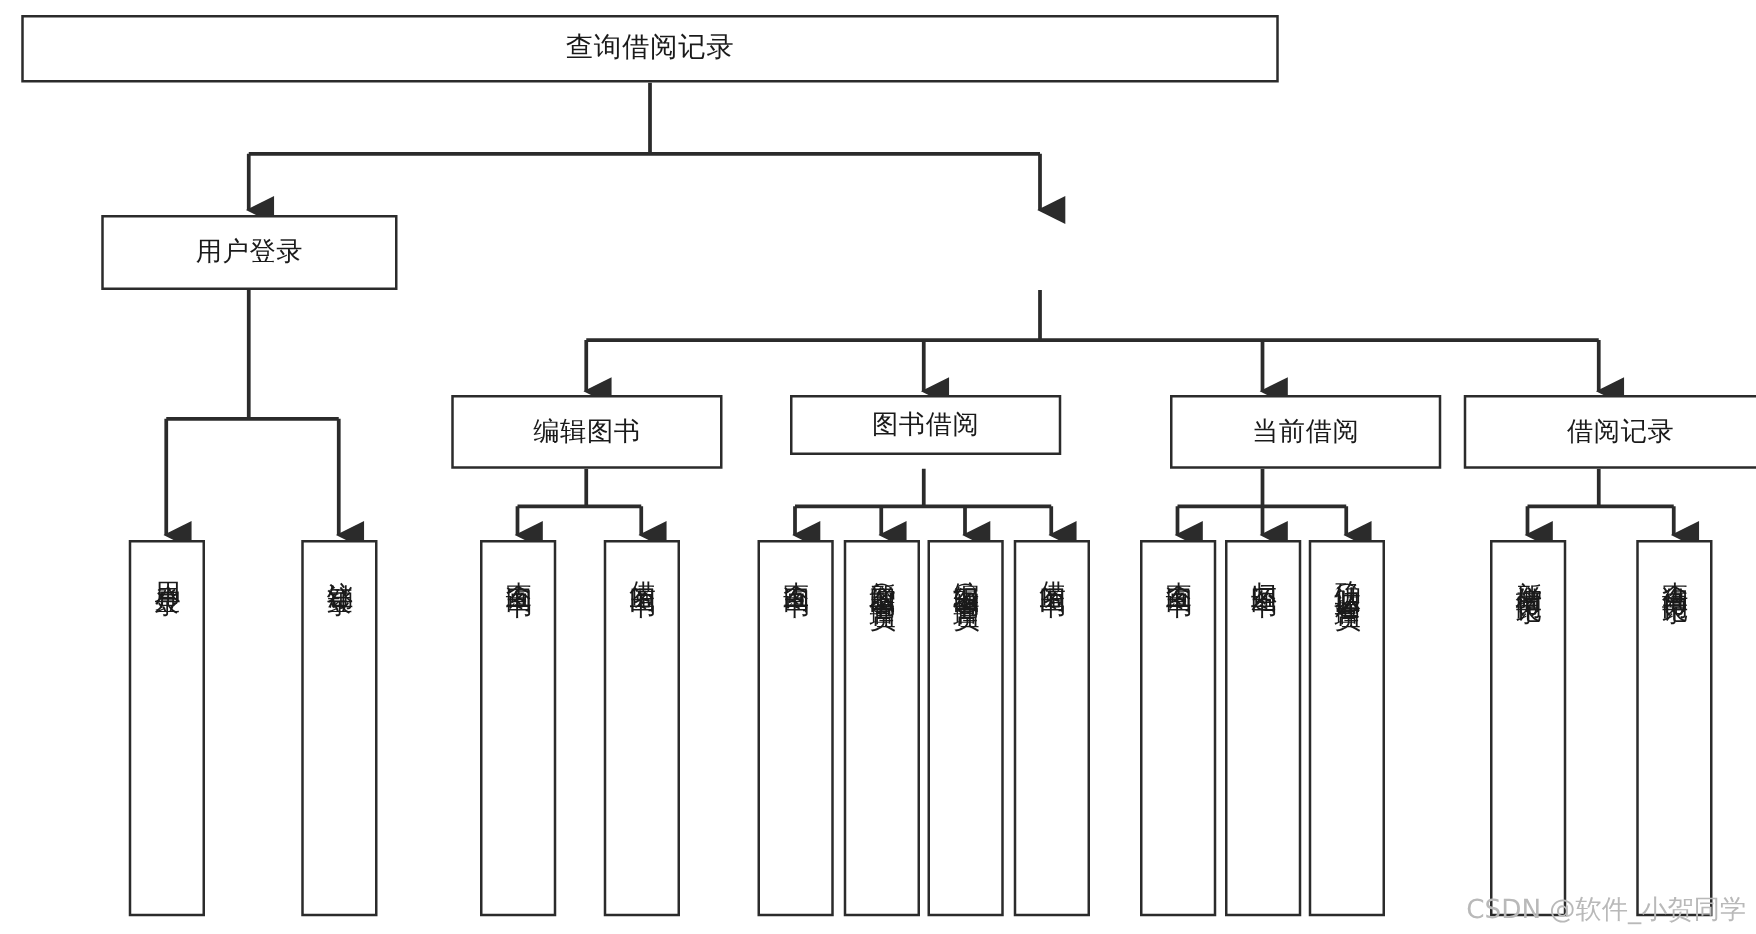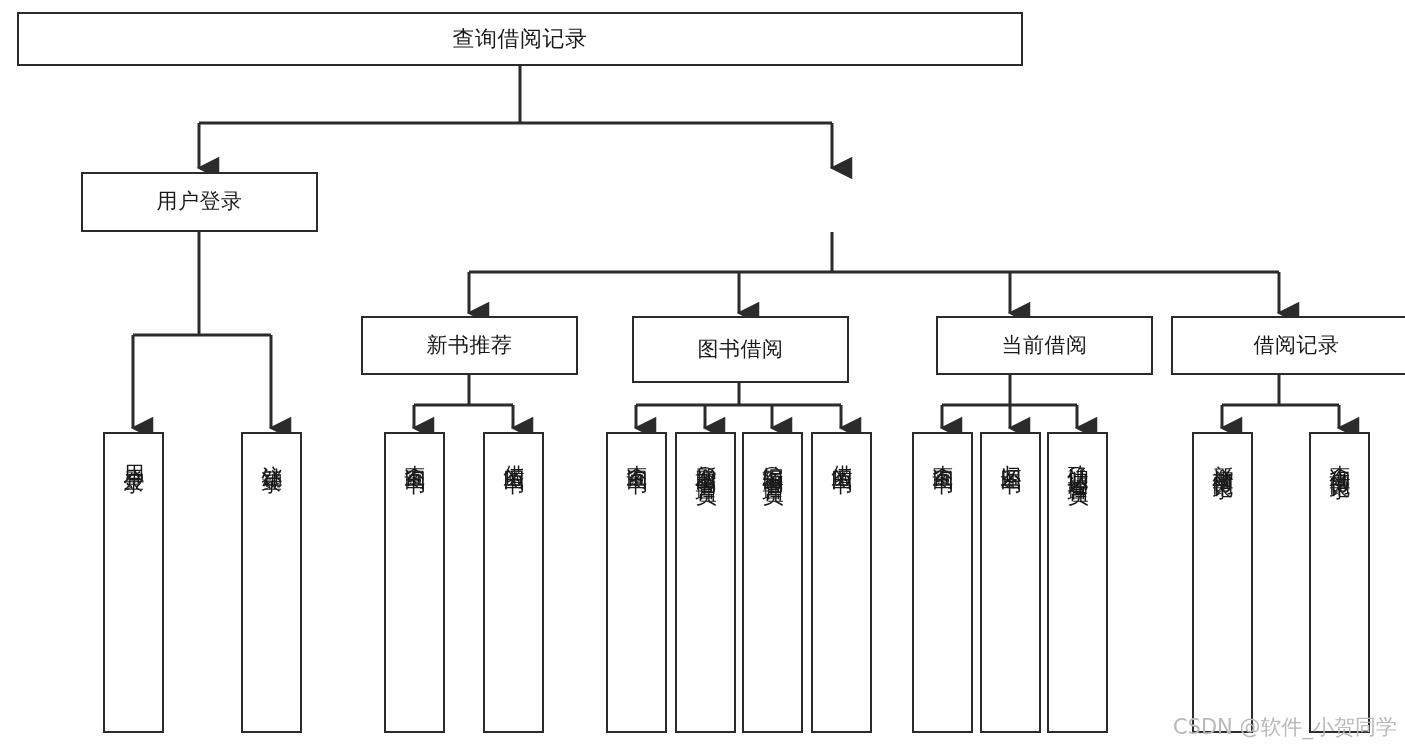--- a/index.html
+++ b/index.html
@@ -135,24 +135,24 @@
   <div class="node root horiz" style="left:17px; top:12px; width:1006px; height:54px;">
     <span class="node-label">查询借阅记录</span>
   </div>
 
   <div class="node horiz" style="left:81px; top:172px; width:237px; height:60px;">
     <span class="node-label">用户登录</span>
   </div>
 
 
   <div class="node horiz" style="left:361px; top:316px; width:217px; height:59px;">
-    <span class="node-label">新书推荐</span>
-  </div>
-
-  <div class="node horiz" style="left:632px; top:316px; width:217px; height:67px;">
+    <span class="node-label">编辑图书</span>
+  </div>
+
+  <div class="node horiz" style="left:632px; top:316px; width:217px; height:48px;">
     <span class="node-label">图书借阅</span>
   </div>
 
   <div class="node horiz" style="left:902px; top:316px; width:217px; height:59px;margin-left:34px;">
     <span class="node-label">当前借阅</span>
   </div>
 
   <div class="node horiz" style="left:1171px; top:316px; width:251px; height:59px;text-align:center;">
     <span class="node-label">借阅记录</span>
   </div>

